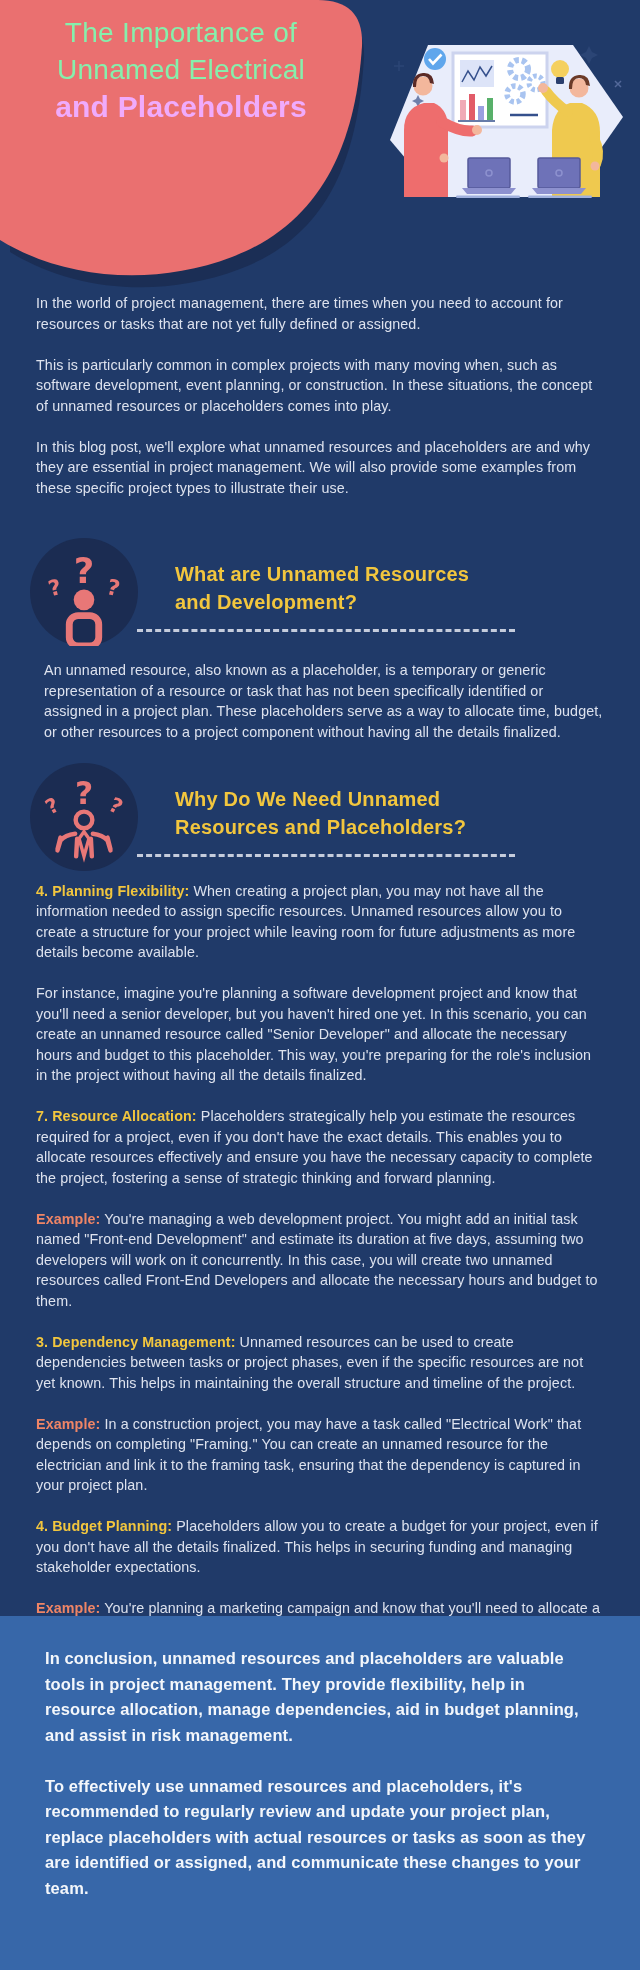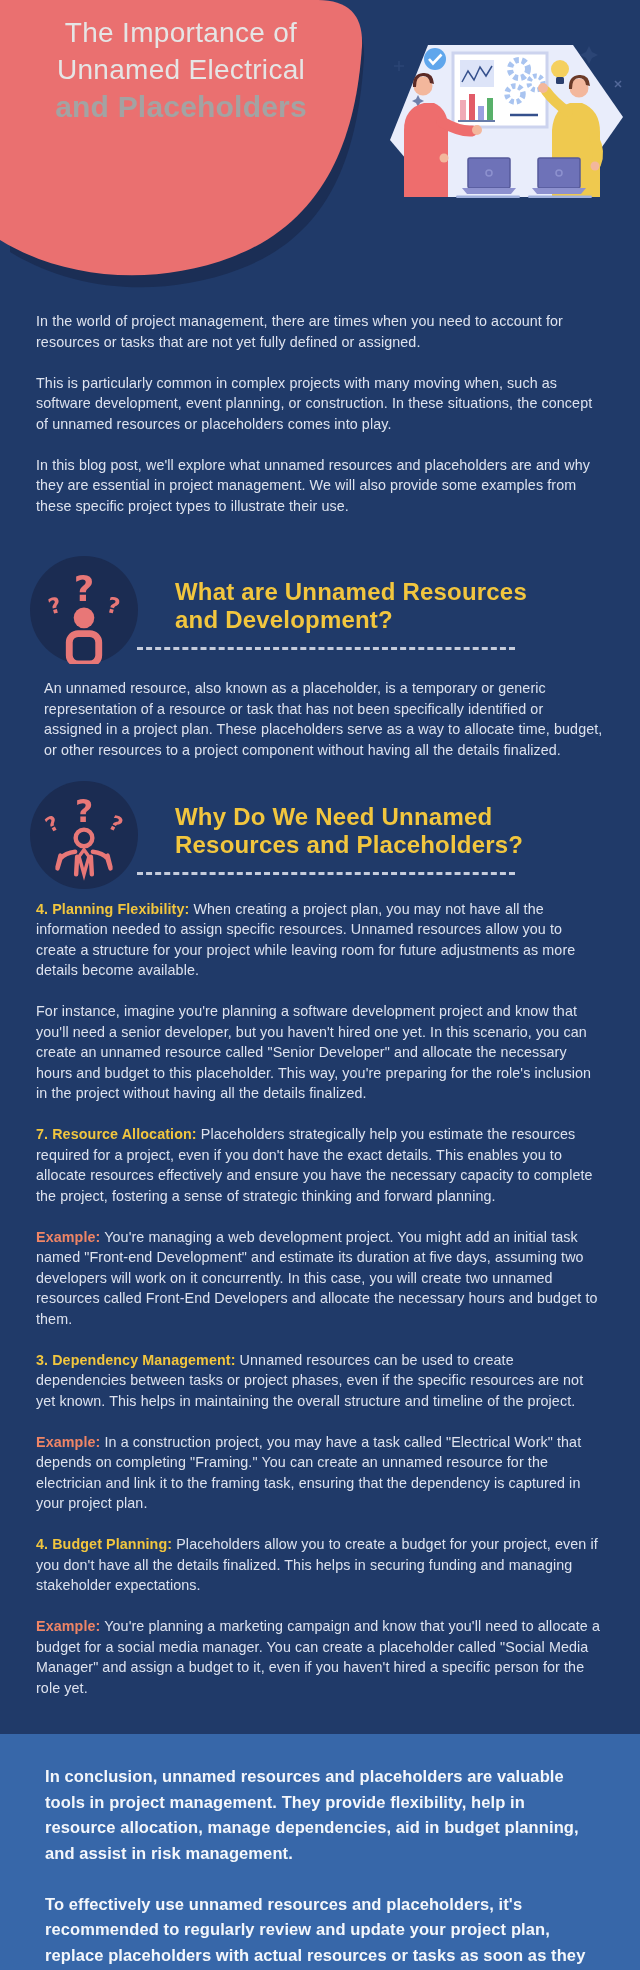--- a/index.html
+++ b/index.html
@@ -11,52 +11,52 @@
     display:flex; flex-direction:column;
   }
   
   .header{ position:relative; height:290px; flex:none; }
   .blob-svg{ position:absolute; top:0; left:0; width:640px; height:340px; }
   .title-block{
     position:absolute; top:14px; left:2px; width:358px;
     text-align:center; z-index:2;
   }
   .title-line-light{
-    color:#e5e5e5; font-size:28px; font-weight:400; line-height:37px; letter-spacing:.3px;
+    color:#86efac; font-size:28px; font-weight:400; line-height:37px; letter-spacing:.3px;
   }
   .title-line-dark{
-    color:#a3a3a3; font-size:30px; font-weight:800; line-height:37px; letter-spacing:.2px;
+    color:#f0abfc; font-size:30px; font-weight:800; line-height:37px; letter-spacing:.2px;
   }
   .illus-svg{ position:absolute; top:38px; left:372px; width:260px; height:170px; }
   
   .main{ flex:1 1 auto; overflow:hidden; padding:0 36px; }
   p.body{
     color:#dde2ee; font-size:14.3px; line-height:20.5px;
     margin:0 0 20.5px 0; letter-spacing:.1px;
   }
-  .intro-group{ margin-top:21px; }
+  .intro-group{ margin-top:3px; }
   .label-yellow{ color:#f2c63e; font-weight:700; }
   .label-coral{ color:#ef8566; font-weight:700; }
   
   .section-row{ display:flex; align-items:flex-start; }
   .sec1{ margin:40px 0 14px -6px; }
   .sec2{ margin:0 0 10px -6px; }
   .icon-circle{ width:108px; height:108px; flex:none; }
   .sec-col{ margin-left:37px; margin-top:22px; }
   .sec-heading{
-    color:#f2c63e; font-size:24px; font-weight:800; line-height:28px; letter-spacing:.2px;
+    color:#f2c63e; font-size:20px; font-weight:800; line-height:28px; letter-spacing:.2px;
   }
   .dash-divider{
     border-top:3px dashed #c5ccdc; width:378px;
     margin:13px 0 0 -38px; height:0;
   }
   .sec-body{ margin-left:8px !important; }
   
   .footer{
-    flex:none; height:236px; margin-top:auto;
+    flex:none; height:354px; margin-top:auto;
     background:#3767a9; padding:30px 42px 0 45px;
   }
   .footer p{
     color:#f4f7fb; font-size:16.5px; font-weight:700; line-height:25.5px;
     margin:0 0 25.5px 0; letter-spacing:.1px;
   }
 </style>
 </head>
 <body>
 

